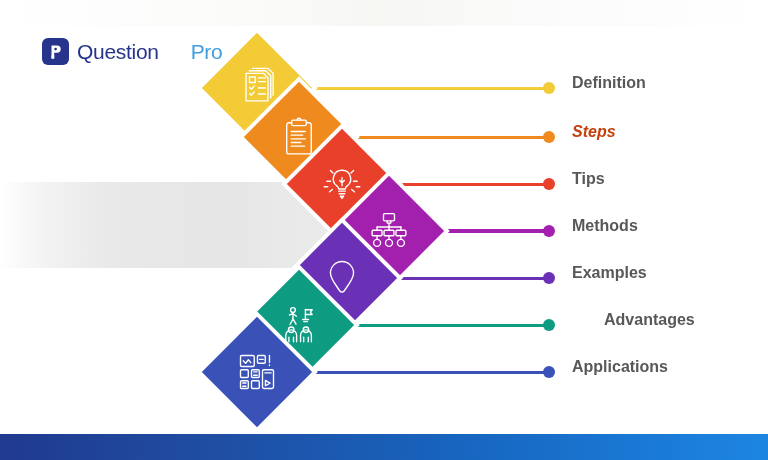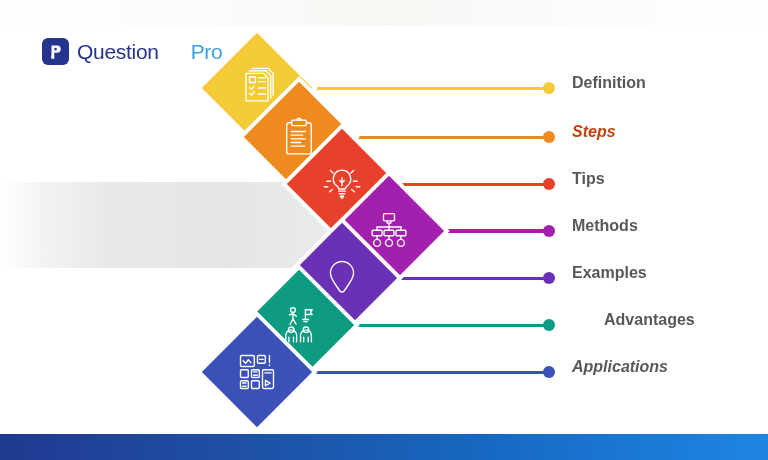--- a/index.html
+++ b/index.html
@@ -168,21 +168,21 @@
       <div class="conn-dot" style="left: 543px; top: 225px; background: rgb(163, 31, 174);"></div>
       <div class="conn-label" style="top: 218px; color: rgb(88, 88, 90);">Methods</div>
       <div class="conn-line" style="left: 381px; top: 276.5px; width: 168px; height: 3px; background: rgb(106, 48, 181);"></div>
       <div class="conn-dot" style="left: 543px; top: 272px; background: rgb(106, 48, 181);"></div>
       <div class="conn-label" style="top: 265px; color: rgb(88, 88, 90);">Examples</div>
       <div class="conn-line" style="left: 338px; top: 323.5px; width: 211px; height: 3px; background: rgb(13, 155, 130);"></div>
       <div class="conn-dot" style="left: 543px; top: 319px; background: rgb(13, 155, 130);"></div>
       <div class="conn-label" style="top: 312px; color: rgb(88, 88, 90); margin-left: 32px;">Advantages</div>
       <div class="conn-line" style="left: 296px; top: 370.5px; width: 253px; height: 3px; background: rgb(58, 81, 184);"></div>
       <div class="conn-dot" style="left: 543px; top: 366px; background: rgb(58, 81, 184);"></div>
-      <div class="conn-label" style="top: 359px; color: rgb(88, 88, 90); font-style: italic;">Applications</div>
+      <div class="conn-label" style="top: 359px; color: rgb(88, 88, 90);">Applications</div>
     </div>
 
   <div id="diamonds">
       <div class="diamond" style="left: 218px; top: 49px; background: rgb(242, 203, 54); z-index: 10; box-shadow: rgb(255, 255, 255) 0px 0px 0px 4px;">
         <span class="ico">
           <svg viewBox="0 0 48 48" aria-hidden="true">
         <g fill="none" stroke="#ffffff" stroke-width="1.5" stroke-linecap="round" stroke-linejoin="round">
           <path d="M12 8 H31 L36 13 V38 H12 Z"></path>
           <path d="M15.5 5.2 H33.5 L39 10.6 V35"></path>
           <path d="M19 2.6 H36 L41.6 8 V32"></path>

